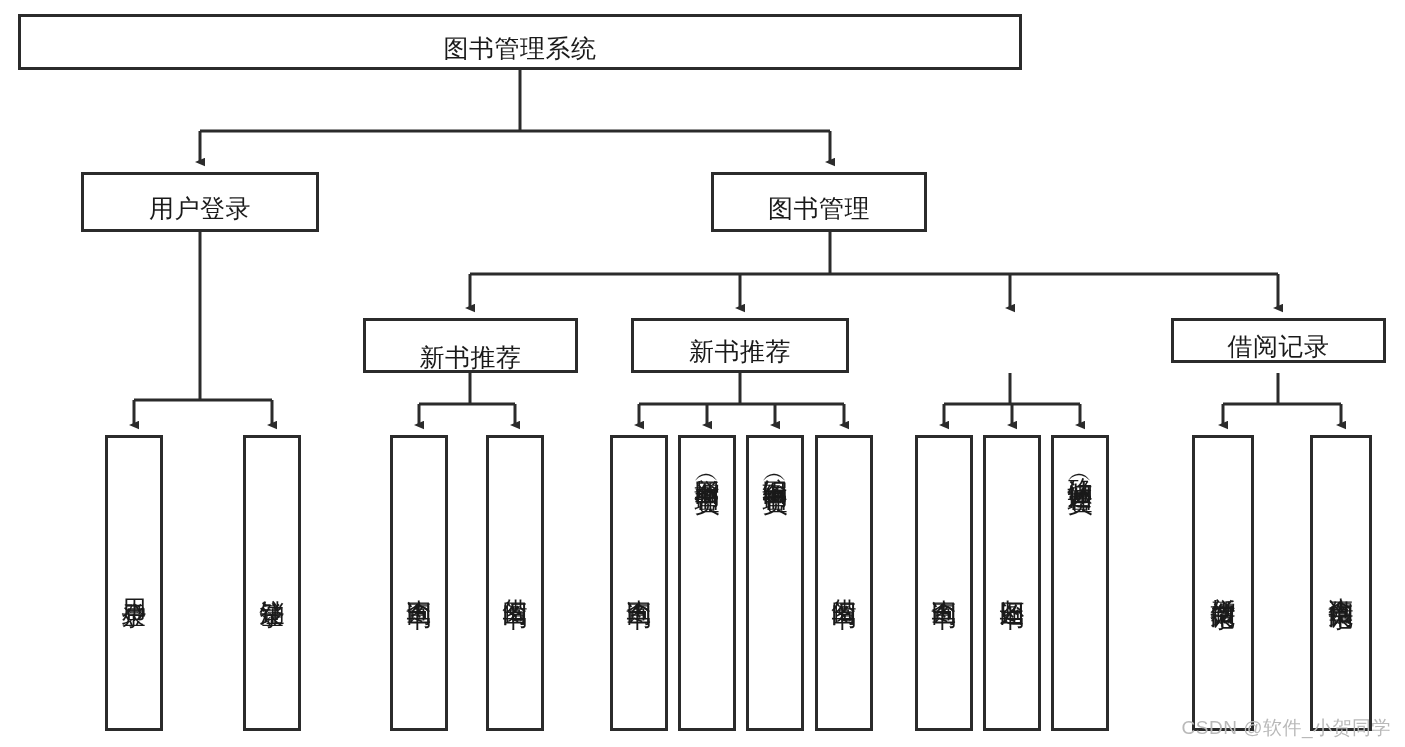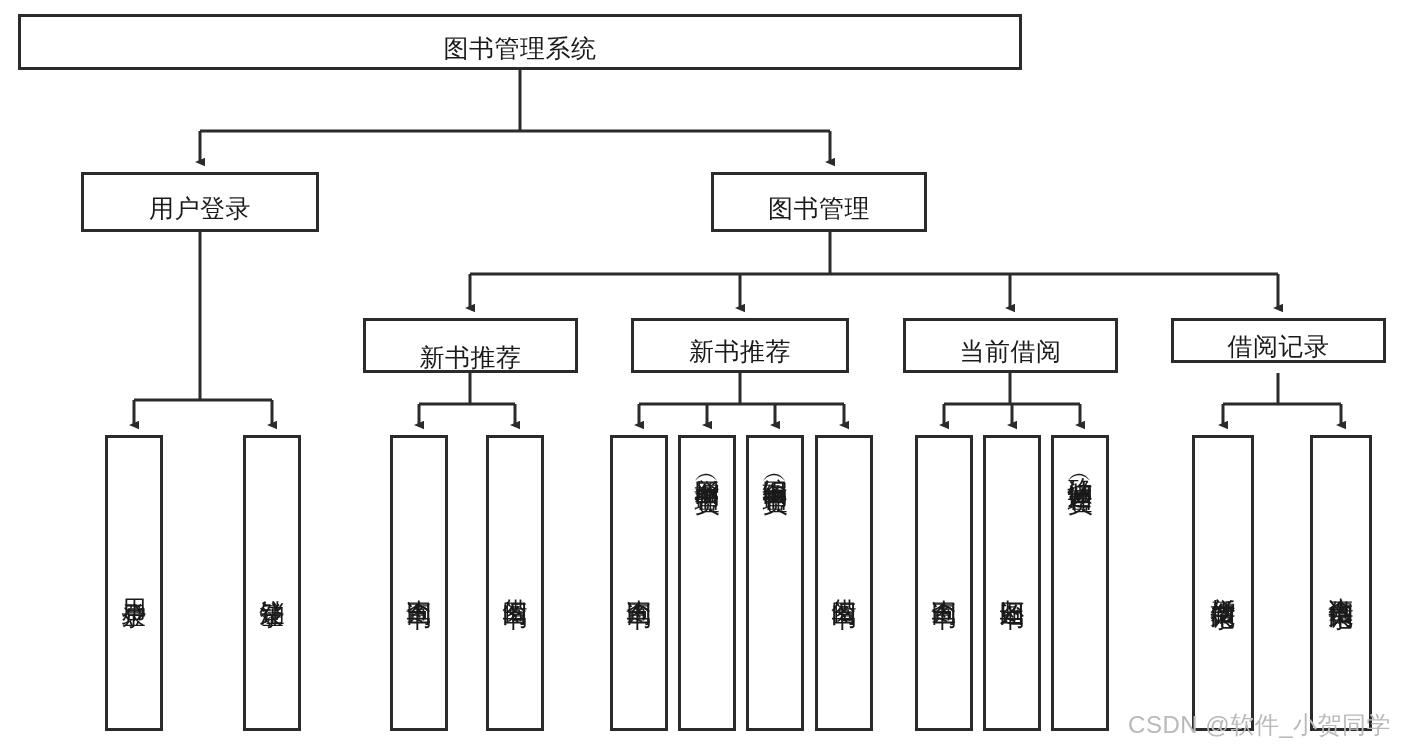--- a/index.html
+++ b/index.html
@@ -68,21 +68,21 @@
     margin-bottom: auto;
   }
   .node.vert.center {
     align-items: center;
     padding-top: 0;
   }
   .watermark {
     position: absolute;
     right: 14px;
     bottom: 6px;
-    font-size: 24px;
+    font-size: 19px;
     color: #b9b9b9;
     white-space: nowrap;
     letter-spacing: 0.5px;
     margin-left: 24px;
   }
 </style>
 </head>
 <body>
 
 <div id="diagram-root">
@@ -147,23 +147,20 @@
   <div class="node horiz" style="left:711px; top:172px; width:216px; height:60px;">
     <span class="node-label">图书管理</span>
   </div>
 
   <div class="node horiz" style="left:363px; top:318px; width:215px; height:55px;align-items:flex-end;">
     <span class="node-label">新书推荐</span>
   </div>
   <div class="node horiz" style="left:631px; top:318px; width:218px; height:55px;">
     <span class="node-label">新书推荐</span>
   </div>
-  <div class="node horiz" style="left:903px; top:318px; width:215px; height:55px;">
-    <span class="node-label">当前借阅</span>
-  </div>
   <div class="node horiz" style="left:1171px; top:318px; width:215px; height:45px;">
     <span class="node-label">借阅记录</span>
   </div>
 
   <div class="node vert center" style="left:105px; top:435px; width:58px; height:296px;">
     <span class="node-label">用户登录</span>
   </div>
   <div class="node vert center" style="left:243px; top:435px; width:58px; height:296px;">
     <span class="node-label">注销登录</span>
   </div>

